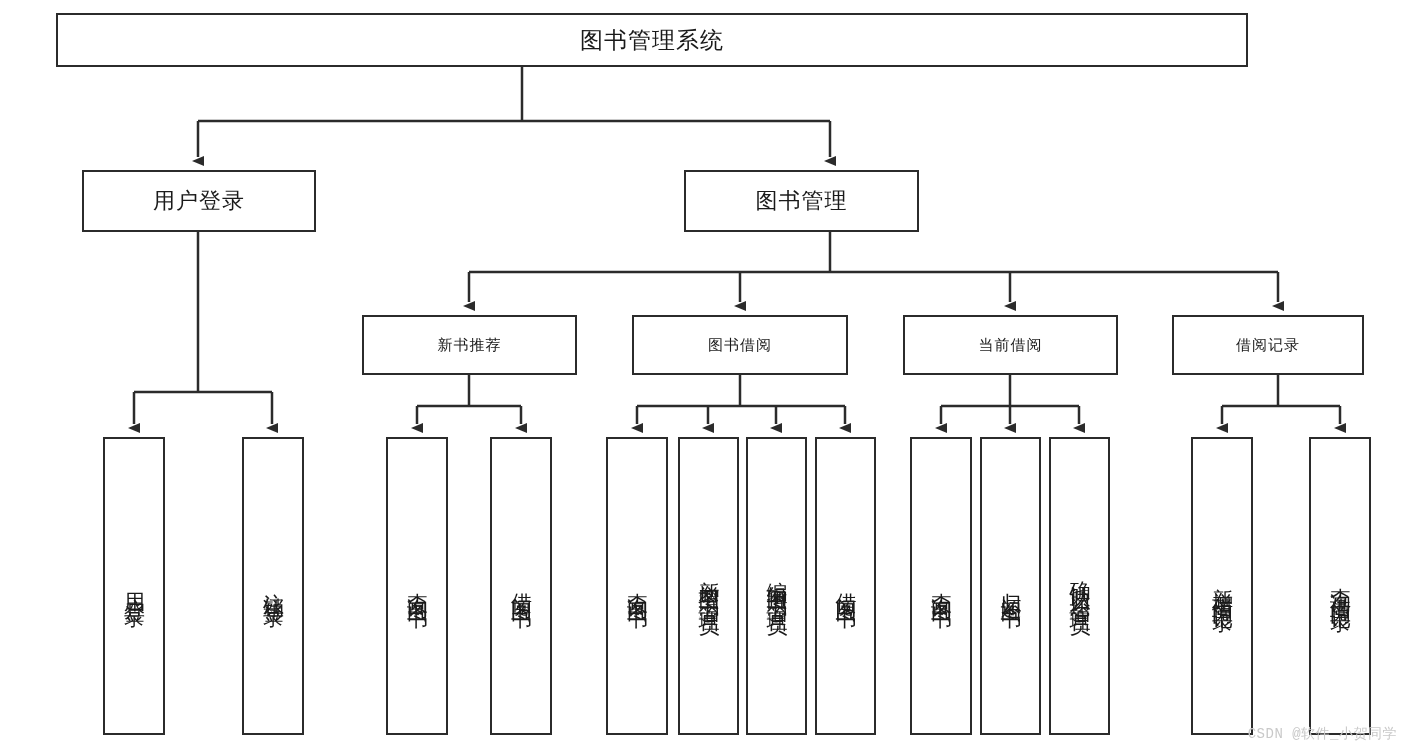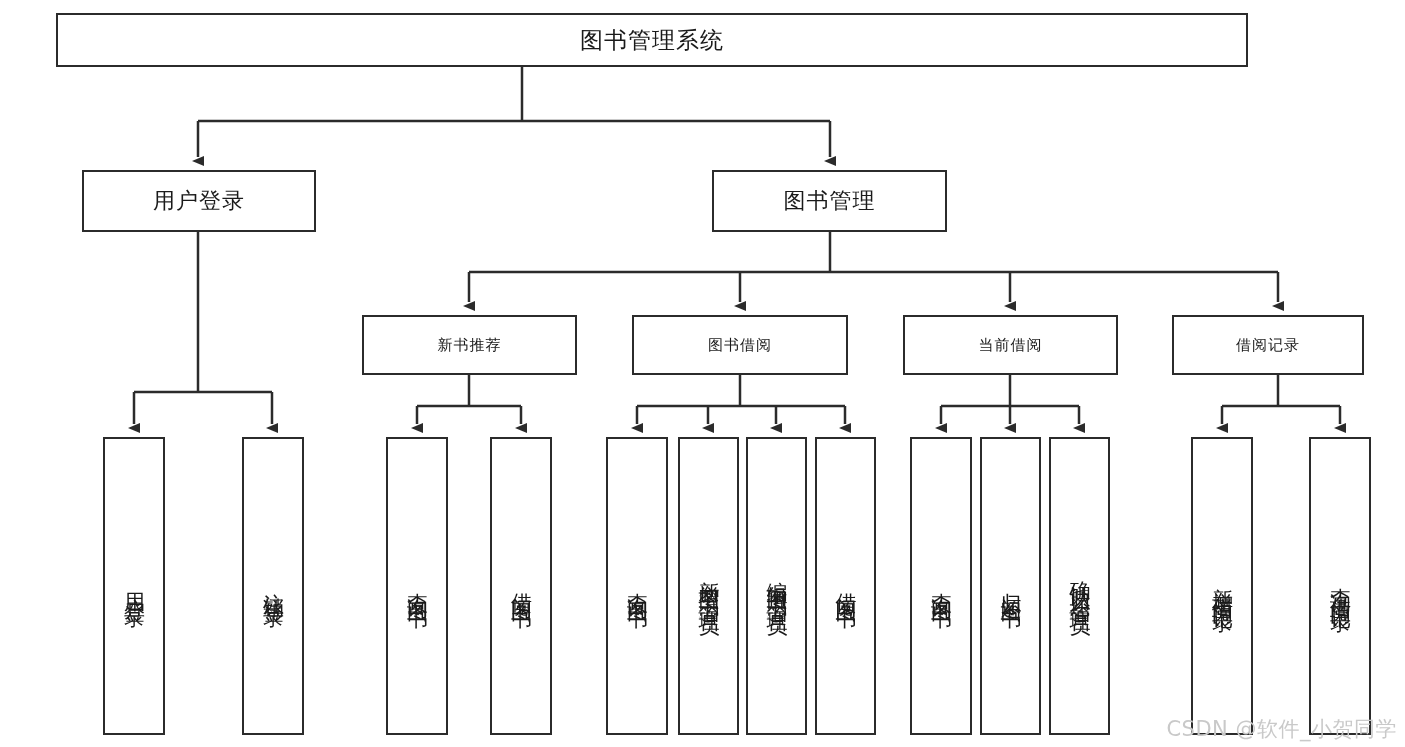--- a/index.html
+++ b/index.html
@@ -53,25 +53,26 @@
     text-align: center;
   }
   .hlabel {
     white-space: nowrap;
     letter-spacing: 1px;
   }
   #watermark {
     position: absolute;
     right: 8px;
     bottom: 4px;
-    font-size: 21px;
+    font-size: 14px;
     color: #c9c9c9;
     letter-spacing: 0.5px;
     z-index: 5;
     white-space: nowrap;
+    font-family: Liberation Mono, monospace;
   }
 </style>
 </head>
 <body>
 
 <div id="canvas">
 
   <svg id="wires" viewBox="0 0 1405 747" xmlns="http://www.w3.org/2000/svg">
     <defs>
       <marker id="arrow" markerWidth="10" markerHeight="12" refX="1" refY="6" orient="auto" markerUnits="userSpaceOnUse">
@@ -124,21 +125,21 @@
     </g>
   </svg>
 
   <div class="node root" style="left:20px; top:13px; width:1192px; height:54px;margin-left:36px;">
     <span class="hlabel">图书管理系统</span>
   </div>
 
   <div class="node level2" style="left:82px; top:170px; width:234px; height:62px;">
     <span class="hlabel">用户登录</span>
   </div>
-  <div class="node level2" style="left:712px; top:170px; width:235px; height:62px;">
+  <div class="node level2" style="left:684px; top:170px; width:235px; height:62px;">
     <span class="hlabel">图书管理</span>
   </div>
 
   <div class="node level3" style="left:362px; top:315px; width:215px; height:60px;">
     <span class="hlabel">新书推荐</span>
   </div>
   <div class="node level3" style="left:903px; top:315px; width:215px; height:60px;">
     <span class="hlabel">当前借阅</span>
   </div>
   <div class="node level3" style="left:632px; top:315px; width:216px; height:60px;">

